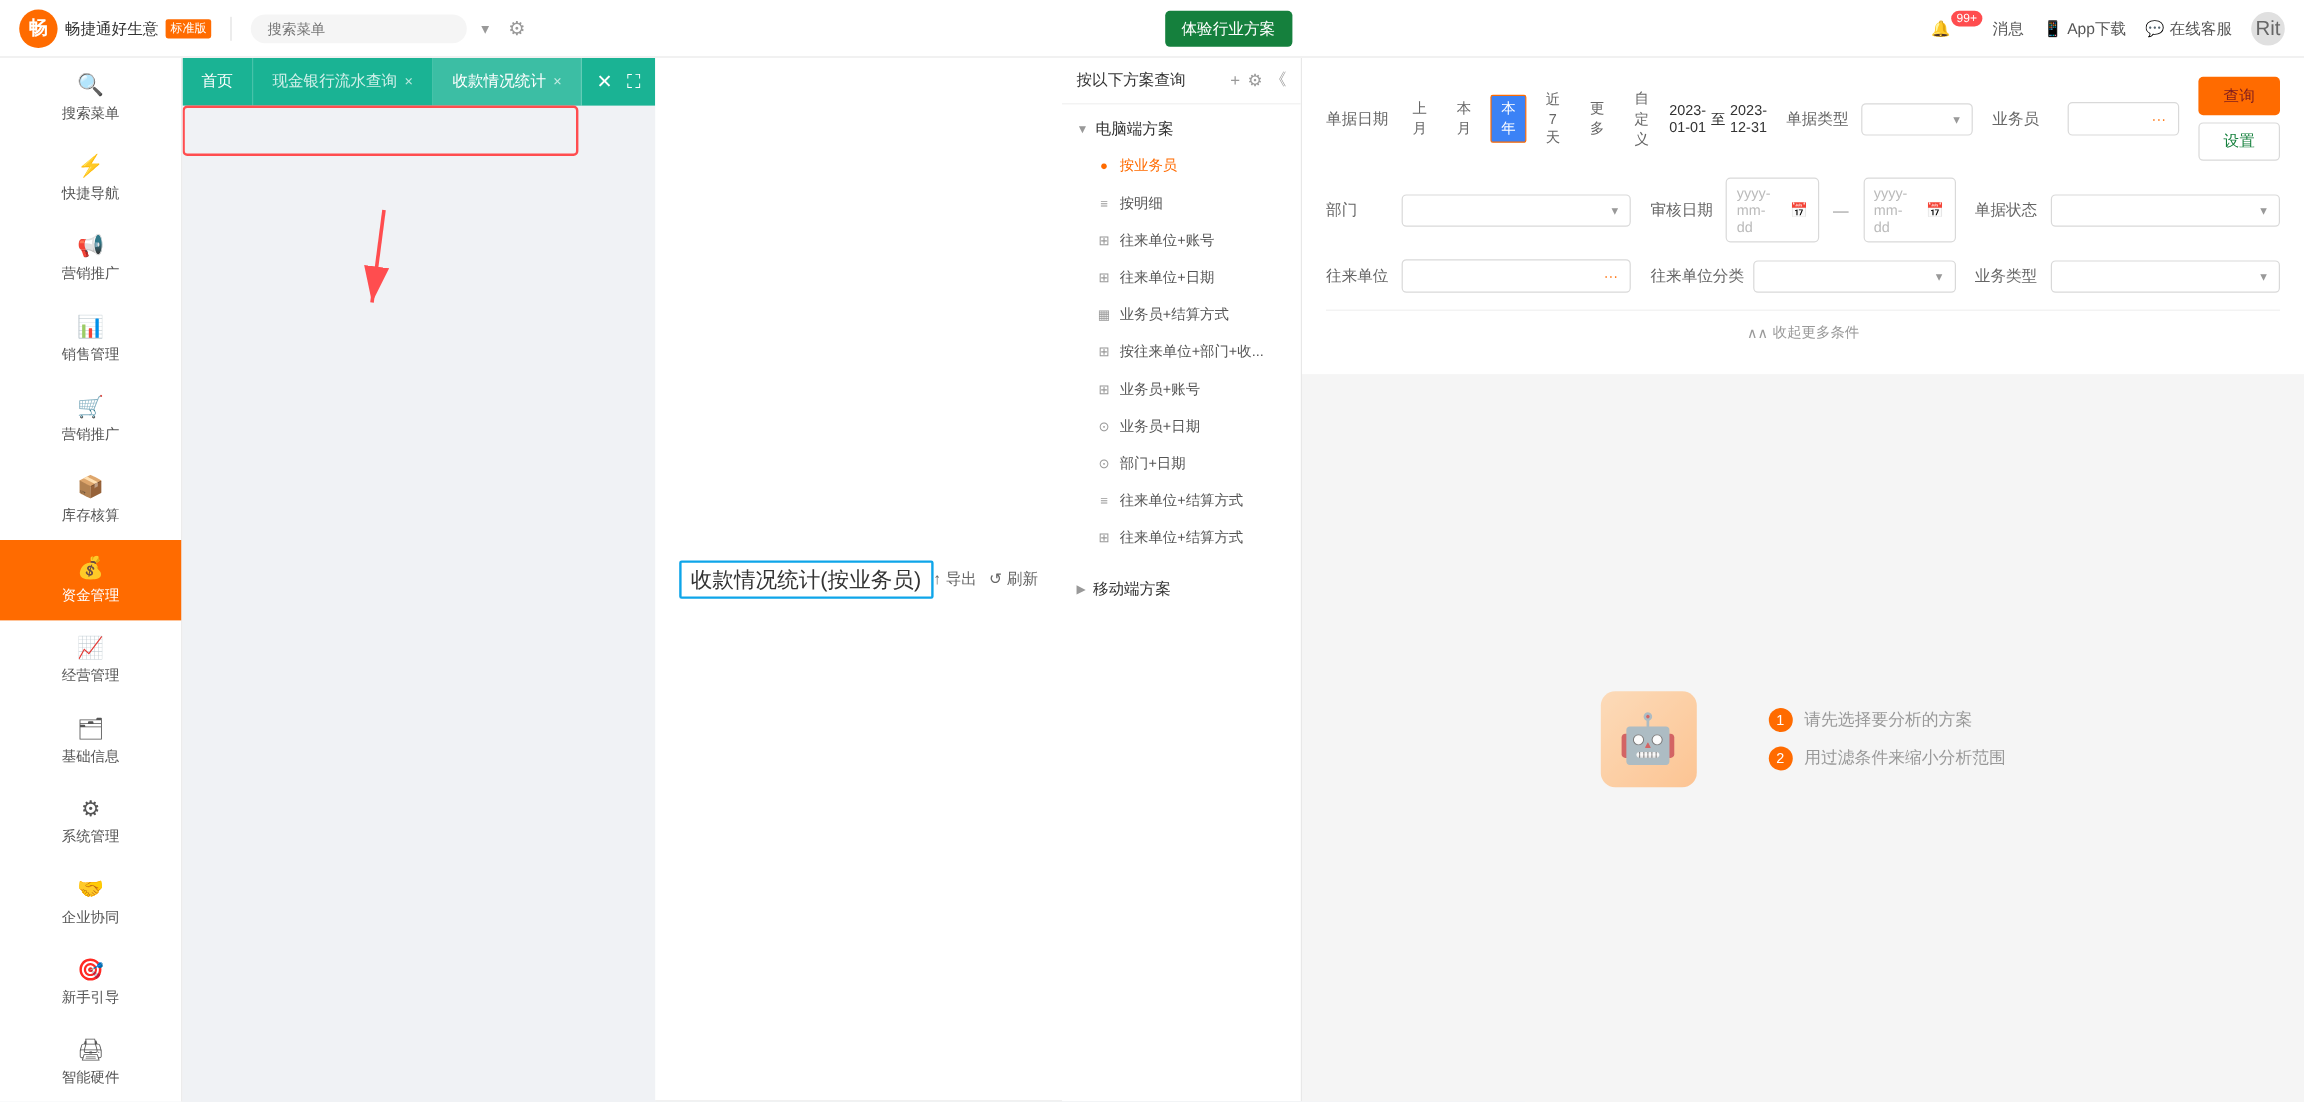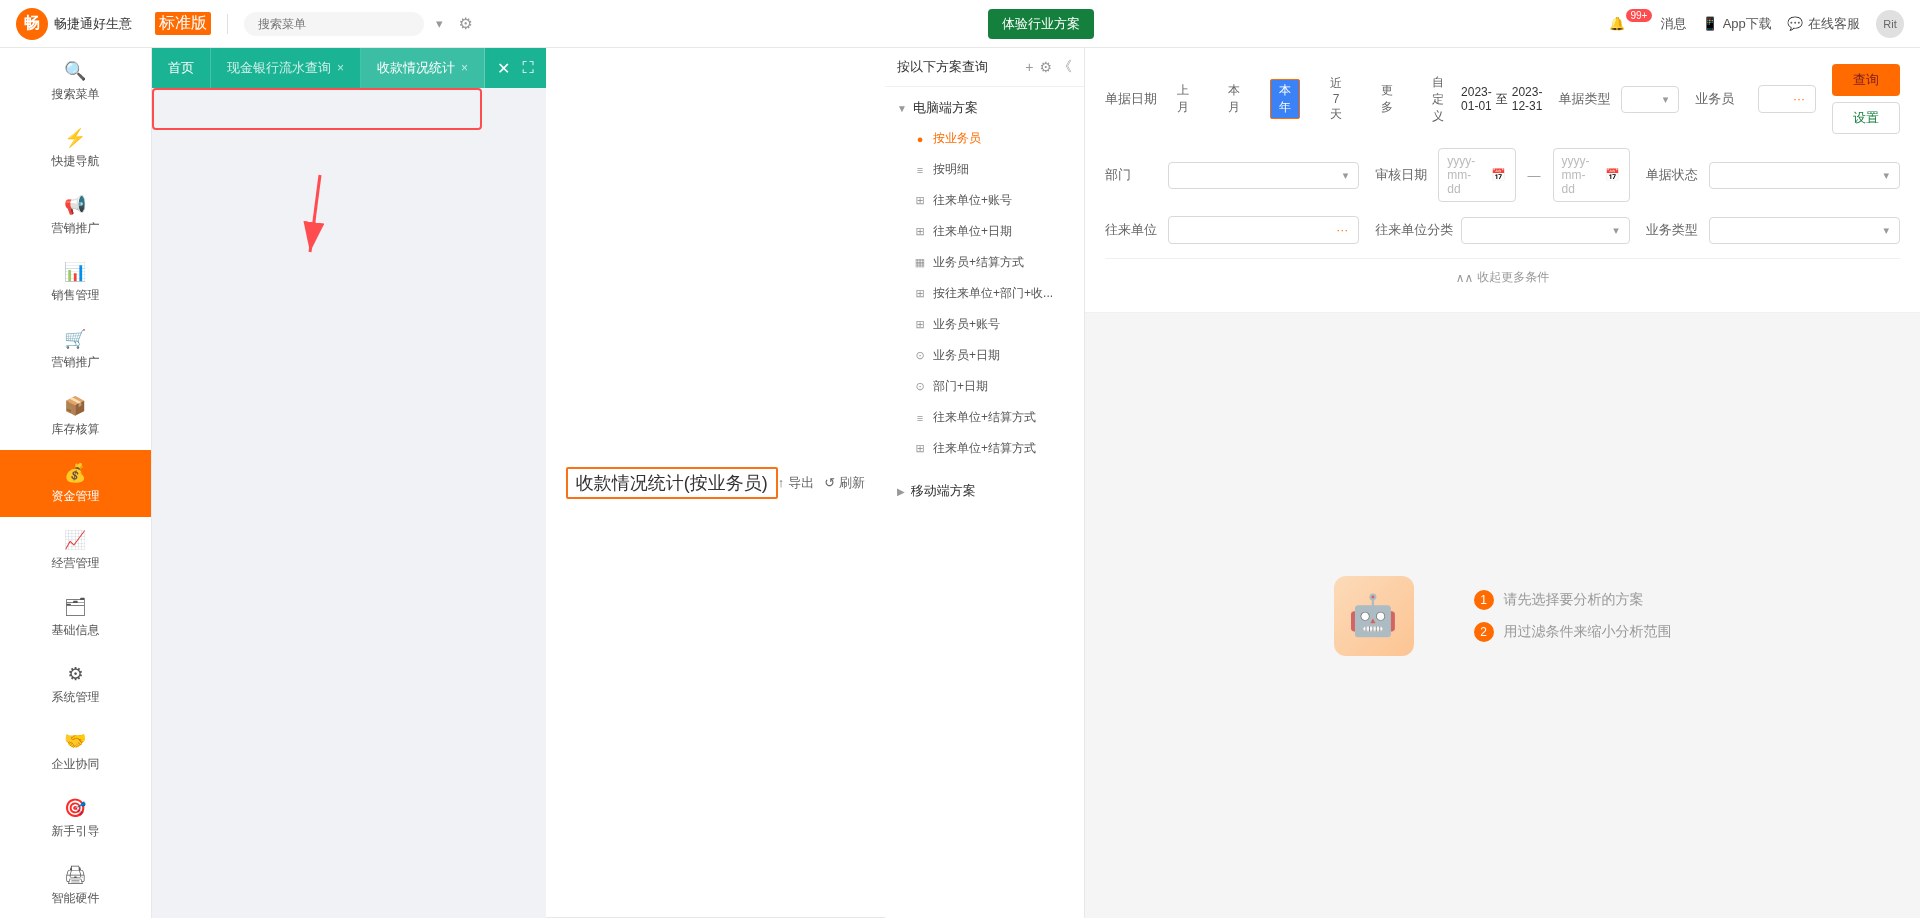--- a/index.html
+++ b/index.html
@@ -16,21 +16,21 @@
       border-bottom: 1px solid #e8e8e8;
       position: fixed;
       top: 0; left: 0; right: 0;
       z-index: 100;
     }
     .top-bar-left { display: flex; align-items: center; gap: 8px; }
     .top-bar-right { display: flex; align-items: center; gap: 16px; color: #555; font-size: 13px; }
     .logo-area { display: flex; align-items: center; gap: 6px; }
     .logo-icon { width: 32px; height: 32px; background: #ff6b00; border-radius: 50%; display: flex; align-items: center; justify-content: center; color: white; font-size: 16px; font-weight: bold; }
     .logo-text { color: #333; font-size: 13px; }
-    .logo-badge { background: #ff6b00; color: white; font-size: 16px; padding: 1px 4px; border-radius: 2px; margin-left: 17px; }
+    .logo-badge { background: #ff6b00; color: white; font-size: 10px; padding: 1px 4px; border-radius: 2px; }
     .top-bar-search { background: #f5f5f5; border: 1px solid #e0e0e0; border-radius: 14px; padding: 4px 12px; color: #999; min-width: 160px; font-size: 12px; }
     .top-bar-btn { background: #15803d; color: white; border: none; border-radius: 4px; padding: 6px 14px; font-size: 13px; cursor: pointer; }
     .notification-badge { background: #ff4d4f; color: white; font-size: 10px; padding: 1px 5px; border-radius: 10px; position: relative; top: -8px; left: -4px; }
     .top-right-item { display: flex; align-items: center; gap: 4px; cursor: pointer; color: #555; }
 
     
     .sidebar {
       width: 152px;
       background: #fff;
       position: fixed;
@@ -95,21 +95,21 @@
       padding: 12px 20px;
       display: flex;
       align-items: center;
       justify-content: space-between;
       border-bottom: 1px solid #e8e8e8;
     }
     .page-title {
       font-size: 18px;
       font-weight: 500;
       color: #333;
-      border: 2px solid #f97316;
+      border: 2px solid #0ea5e9;
       padding: 2px 8px;
       border-radius: 2px;
     }
     .page-header-actions { display: flex; gap: 10px; }
     .header-action-btn {
       display: flex; align-items: center; gap: 4px;
       color: #666; cursor: pointer; font-size: 13px;
     }
 
     
@@ -194,21 +194,21 @@
     .form-field {
       display: flex;
       align-items: center;
       gap: 8px;
       flex: 1;
     }
     .form-label { color: #666; font-size: 13px; white-space: nowrap; min-width: 55px; }
     .date-group {
       display: flex;
       align-items: center;
-      gap: 21px;
+      gap: 7px;
       text-align: center;
     }
     .date-tag {
       padding: 2px 8px;
       border-radius: 2px;
       font-size: 12px;
       cursor: pointer;
       color: #666;
       border: 1px solid transparent;
     }
@@ -357,21 +357,21 @@
     </div>
     <div class="top-right-item">
       <span>📱</span>
       <span>App下载</span>
     </div>
     <div class="top-right-item">
       <span>💬</span>
       <span>在线客服</span>
     </div>
     <div class="top-right-item">
-      <div style="width:28px;height:28px;background:#e0e0e0;border-radius:50%;display:flex;align-items:center;justify-content:center;font-size:11px;color:#666;">Rit</div>
+      <div style="width:28px;height:28px;background:#e0e0e0;border-radius:50%;display:flex;align-items:center;justify-content:center;font-size:17px;color:#666;">Rit</div>
     </div>
   </div>
 </div>
 
 <div class="sidebar">
   <div class="sidebar-item">
     <span class="icon">🔍</span>
     <span>搜索菜单</span>
   </div>
   <div class="sidebar-item">

